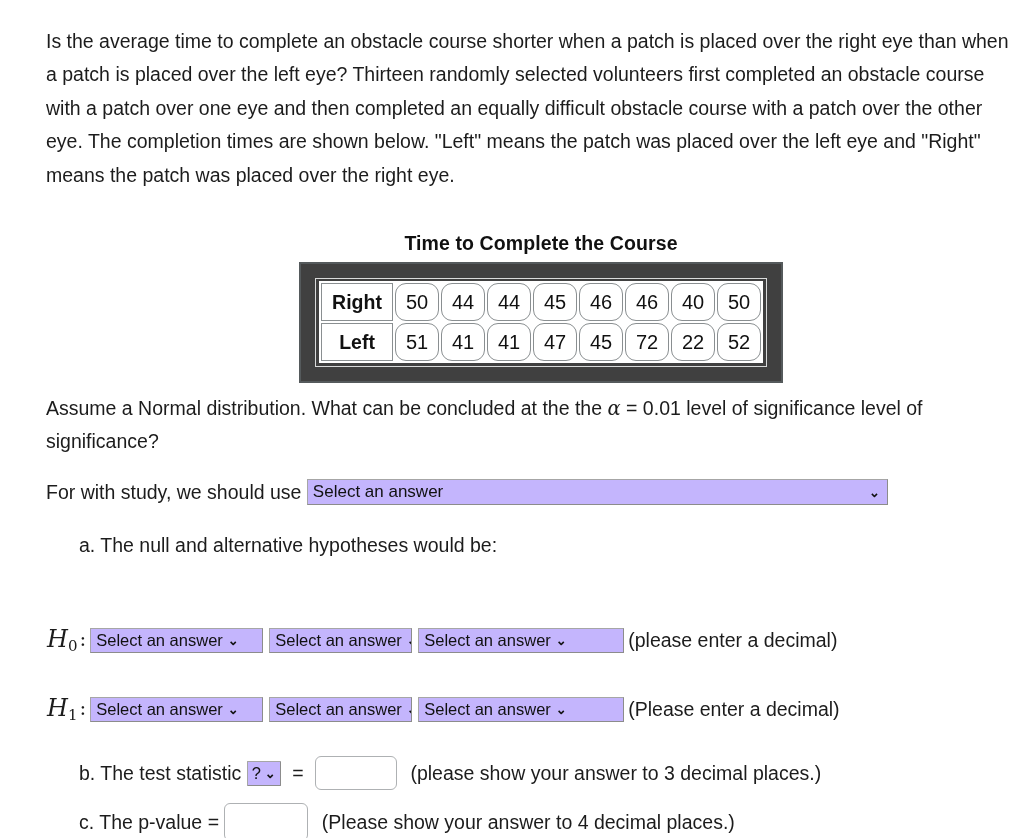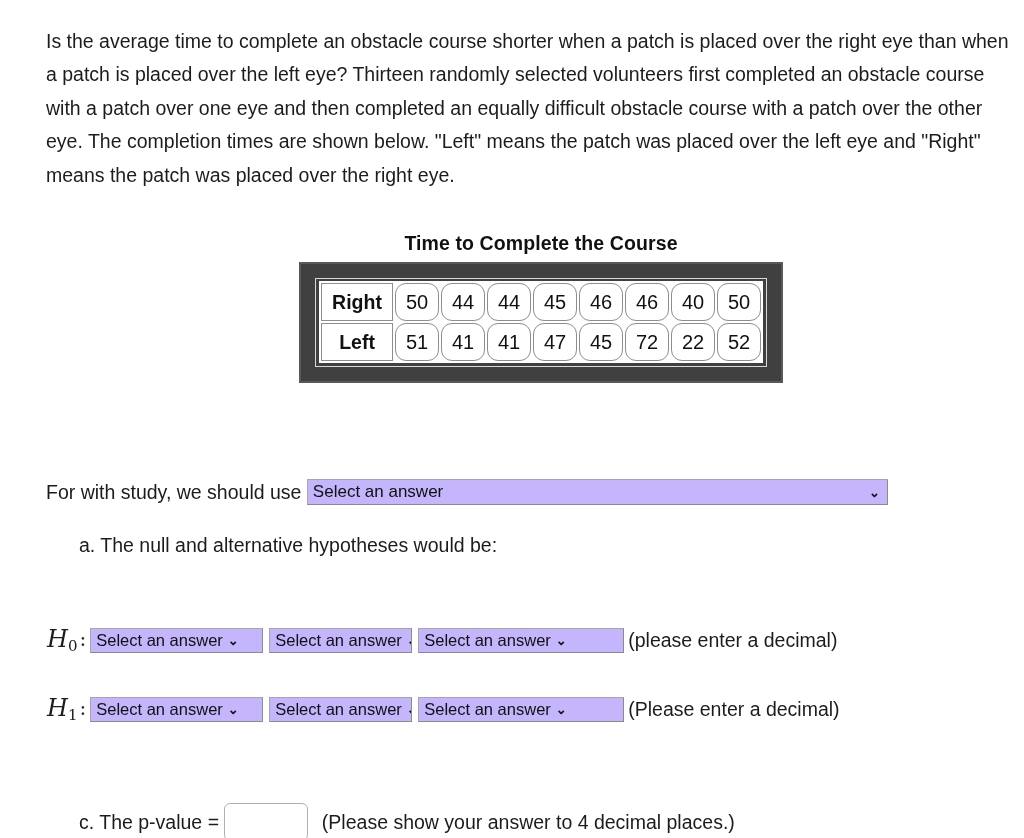--- a/index.html
+++ b/index.html
@@ -297,36 +297,44 @@
               <td class="val">72</td>
               <td class="val">22</td>
               <td class="val">52</td>
             </tr>
           </tbody>
         </table>
       </div>
     </div>
   </div>
 
+  <p class="assume"><span>Assume a Normal distribution.  What can be concluded at the the </span><span class="mathvar">α</span><span> = 0.01 level of significance level of significance?</span></p>
 
   <div class="row-study">
     <span class="lbl">For with study, we should use</span>
     <span class="sel sel-wide"><span class="sel-text">Select an answer</span><span class="chev">⌄</span></span>
   </div>
 
   <div class="part-a">a. The null and alternative hypotheses would be:</div>
 
   <div class="hyp-row h0">
     <span class="hyp-sym"><span>H</span><sub>0</sub></span><span class="hyp-colon">:</span><span class="sel sel-hyp sel-h-w1"><span class="sel-text">Select an answer</span><span class="chev">⌄</span></span><span class="sel-gap"></span><span class="sel sel-hyp sel-h-w2"><span class="sel-text">Select an answer</span><span class="chev">⌄</span></span><span class="sel-gap"></span><span class="sel sel-hyp sel-h-w3"><span class="sel-text">Select an answer</span><span class="chev">⌄</span></span><span class="hyp-note">(please enter a decimal)</span>
   </div>
 
   <div class="hyp-row h1">
     <span class="hyp-sym"><span>H</span><sub>1</sub></span><span class="hyp-colon">:</span><span class="sel sel-hyp sel-h-w1"><span class="sel-text">Select an answer</span><span class="chev">⌄</span></span><span class="sel-gap"></span><span class="sel sel-hyp sel-h-w2"><span class="sel-text">Select an answer</span><span class="chev">⌄</span></span><span class="sel-gap"></span><span class="sel sel-hyp sel-h-w3"><span class="sel-text">Select an answer</span><span class="chev">⌄</span></span><span class="hyp-note">(Please enter a decimal)</span>
   </div>
 
+  <div class="part-b">
+    <span class="lbl">b. The test statistic</span>
+    <span class="sel sel-q"><span class="sel-text">?</span><span class="chev">⌄</span></span>
+    <span class="eqs">=</span>
+    <span class="txtbox txt-b"></span>
+    <span class="note">(please show your answer to 3 decimal places.)</span>
+  </div>
 
   <div class="part-c">
     <span class="lbl">c. The p-value =</span>
     <span class="txtbox txt-c"></span>
     <span class="note">(Please show your answer to 4 decimal places.)</span>
   </div>
 
 </div>
 
 </body></html>

